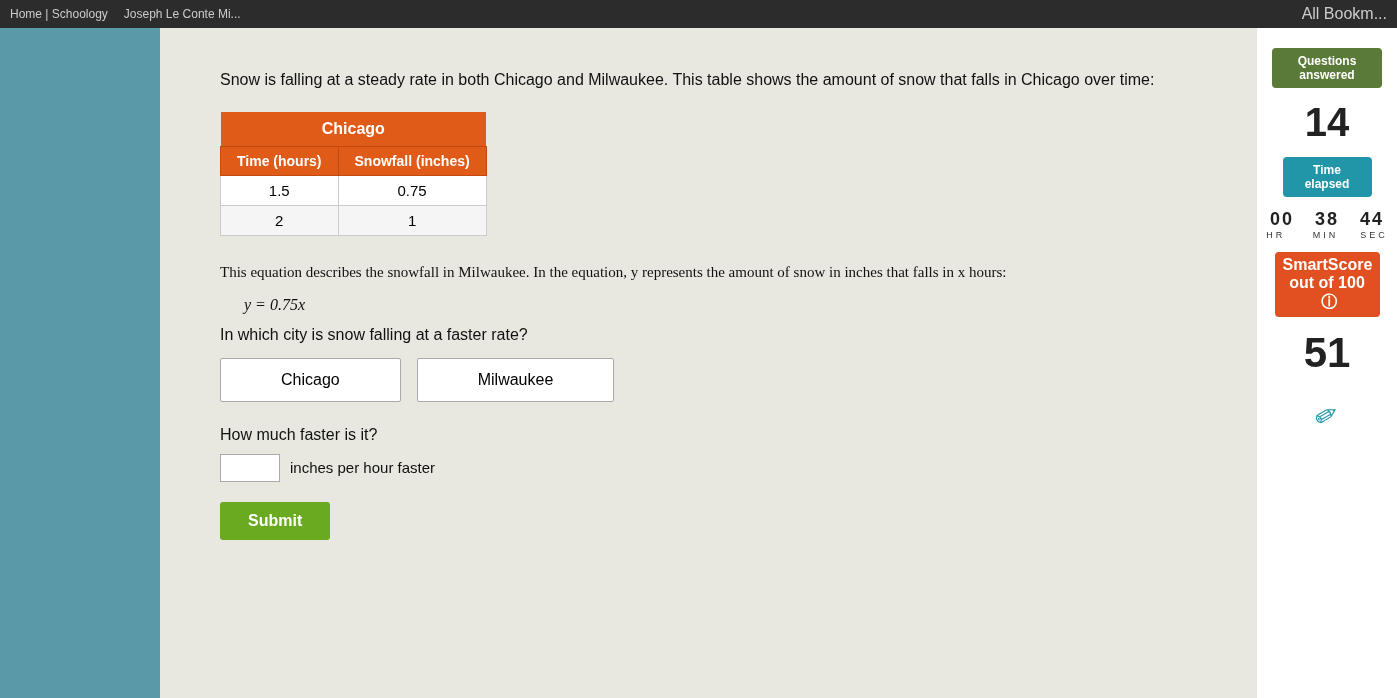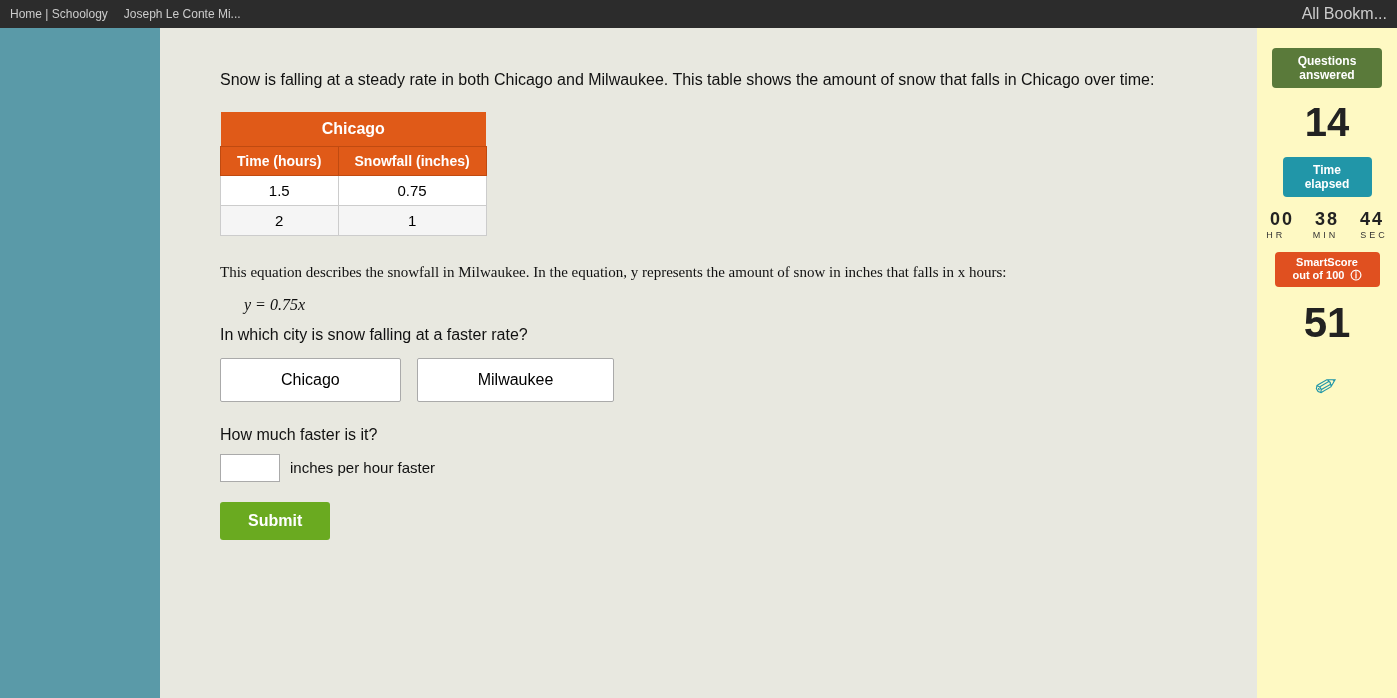--- a/index.html
+++ b/index.html
@@ -49,21 +49,21 @@
       flex: 1;
       background: #e8e8e0;
       padding: 40px 60px 20px 60px;
       overflow-y: auto;
       position: relative;
     }
 
     
     .right-sidebar {
       width: 140px;
-      background: #fef9c3;
+      background: #ffffff;
       flex-shrink: 0;
       display: flex;
       flex-direction: column;
       align-items: center;
       padding-top: 20px;
       gap: 12px;
     }
 
     .questions-answered-box {
       background: #5a7a3a;
@@ -108,21 +108,21 @@
       letter-spacing: 3px;
       color: #333;
     }
 
     .smartscore-box {
       background: #e05020;
       color: white;
       text-align: center;
       padding: 4px 8px;
       border-radius: 4px;
-      font-size: 11px;
+      font-size: 16px;
       font-weight: bold;
       width: 105px;
     }
     .smartscore-number {
       font-size: 42px;
       font-weight: bold;
       color: #222;
       text-align: center;
     }
 

